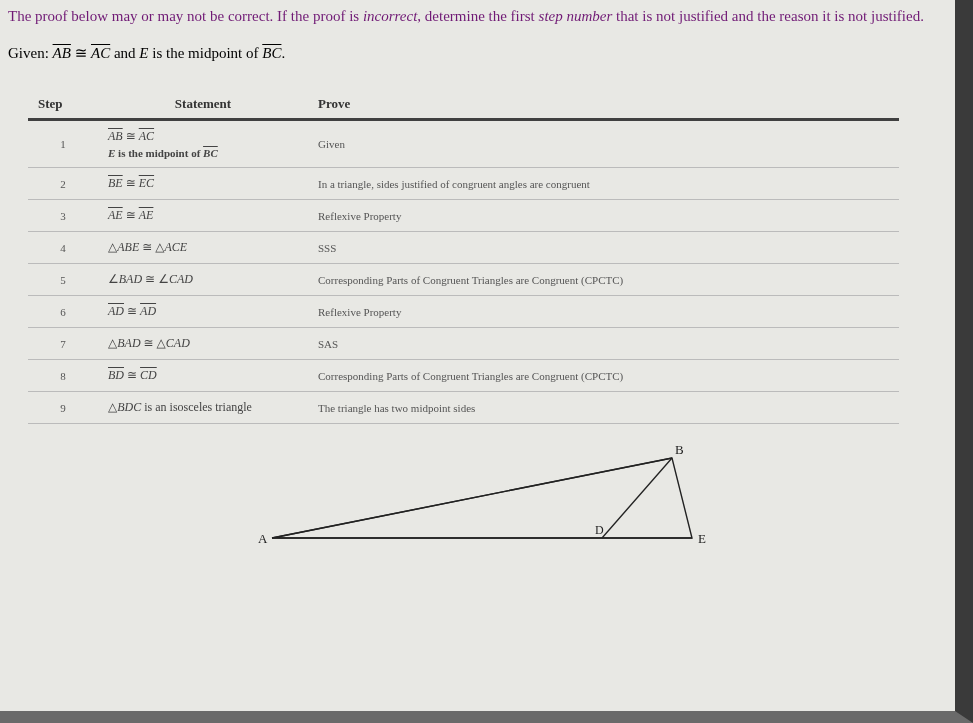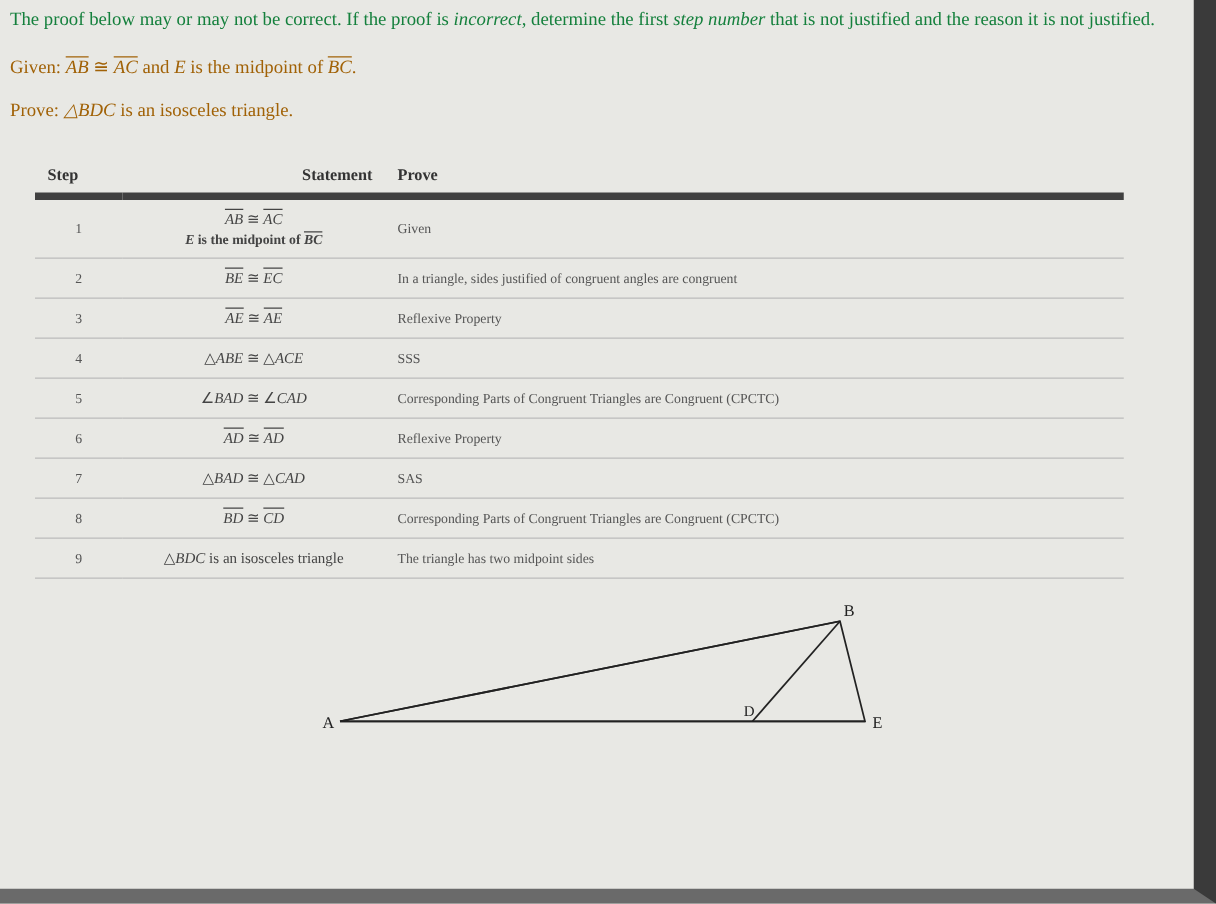--- a/index.html
+++ b/index.html
@@ -23,64 +23,63 @@
   .content {
     background: #e8e8e4;
     padding: 6px 18px 0 8px;
     width: 100%;
     height: 100%;
     color: #2a2f3a;
   }
   .instruction {
     font-size: 15px;
     line-height: 1.35;
-    color: #15803d;
+    color: #701a75;
     margin-bottom: 18px;
   }
   .given, .prove {
     font-size: 15px;
-    color: #a16207;
+    color: #000000;
     margin-bottom: 16px;
   }
   .overline {
     text-decoration: overline;
     font-style: italic;
   }
   .ital { font-style: italic; }
   .cong { font-family: Arial, sans-serif; }
   table.proof {
     border-collapse: collapse;
     margin-top: 28px;
     margin-left: 20px;
     width: 92%;
     font-size: 12px;
   }
   table.proof th {
     text-align: left;
     font-weight: bold;
     font-size: 13px;
     padding: 6px 10px;
-    border-bottom: 6px solid #404040;
+    border-bottom: 3px solid #404040;
     color: #333;
   }
   table.proof th.step-h { width: 70px; }
-  table.proof th.stmt-h { width: 210px; text-align: right; }
+  table.proof th.stmt-h { width: 210px; text-align: center; }
   table.proof td {
     padding: 8px 10px;
     border-bottom: 1px solid #bbb;
     vertical-align: middle;
     color: #444;
   }
   table.proof td.step {
     text-align: center;
     font-size: 11px;
     color: #555;
   }
   table.proof td.stmt {
-    text-align: center;
     font-size: 12px;
   }
   table.proof td.reason {
     font-size: 11px;
     color: #555;
   }
   .stmt-line1 { display:block; margin-bottom:3px; }
   .stmt-line2 { display:block; font-size:11px;font-weight:bold; }
   .diagram {
     margin-top: 14px;
@@ -97,24 +96,20 @@
   </div>
 
   <div class="given">
     <span>Given:</span>
     <span class="overline">AB</span>
     <span class="cong">≅</span>
     <span class="overline">AC</span>
     <span> and </span><span class="ital">E</span><span> is the midpoint of </span><span class="overline">BC</span><span>.</span>
   </div>
 
-  <div class="prove">
-    <span>Prove:</span>
-    <span class="ital">△BDC</span><span> is an isosceles triangle.</span>
-  </div>
 
   <table class="proof">
     <thead>
       <tr>
         <th class="step-h">Step</th>
         <th class="stmt-h">Statement</th>
         <th>Prove</th>
       </tr>
     </thead>
     <tbody>

